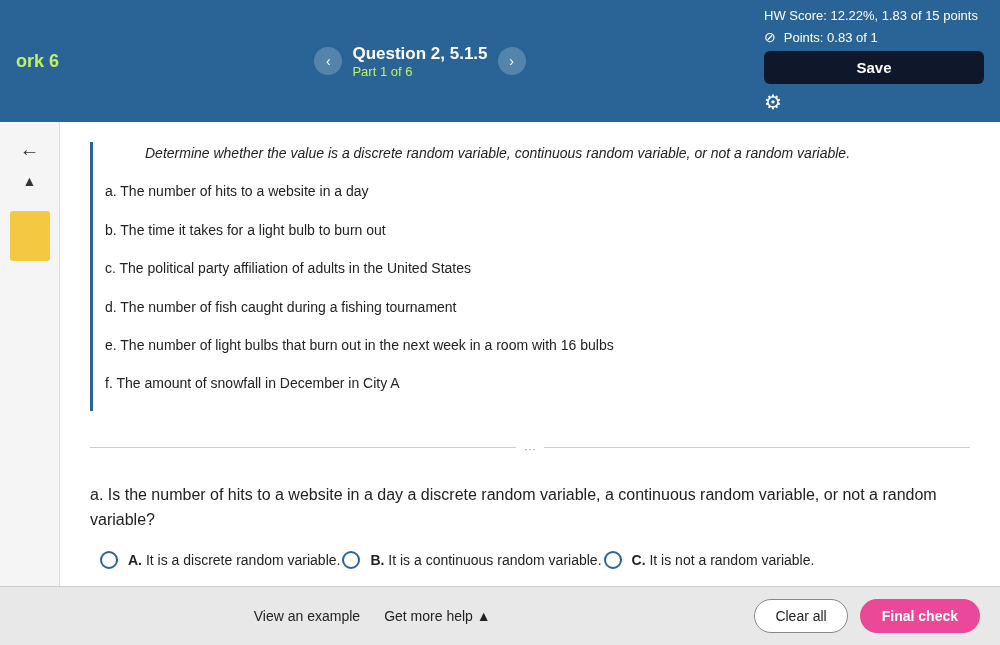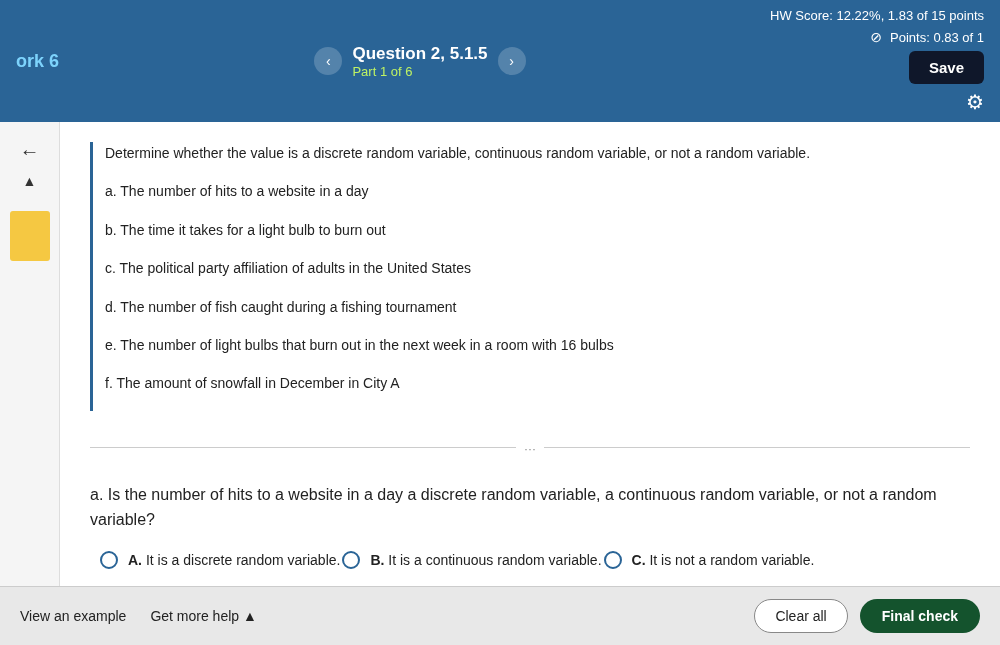--- a/index.html
+++ b/index.html
@@ -17,21 +17,21 @@
     .header {
       background: #2a6496;
       color: white;
       display: flex;
       align-items: center;
       padding: 8px 16px;
       min-height: 64px;
       gap: 16px;
     }
     .header-left {
-      color: #7dd3fc;
+      color: #bef264;
       font-size: 18px;
       font-weight: bold;
       min-width: 60px;
     }
     .header-center {
       flex: 1;
       display: flex;
       flex-direction: column;
       align-items: center;
       gap: 2px;
@@ -58,21 +58,20 @@
       color: white;
       font-size: 14px;
       cursor: pointer;
       display: flex;
       align-items: center;
       justify-content: center;
     }
     .header-right {
       display: flex;
       flex-direction: column;
-      align-items: flex-end;
       gap: 6px;
       min-width: 220px;
     }
     .hw-score {
       font-size: 13px;
     }
     .points-row {
       display: flex;
       align-items: center;
       gap: 8px;
@@ -141,21 +140,23 @@
 
     .problem-text {
       font-size: 14px;
       color: #222;
       line-height: 1.6;
       border-left: 3px solid #2a6496;
       padding-left: 12px;
       margin-bottom: 20px;
     }
     .problem-text .problem-intro {
+      font-style: italic;
       margin-bottom: 4px;
+      margin-left: 40px;
     }
     .problem-text .problem-item {
       margin: 16px 0;
     }
 
     .divider {
       border: none;
       border-top: 1px solid #ccc;
       margin: 16px 0;
       position: relative;
@@ -212,20 +213,21 @@
       display: flex;
       align-items: center;
       padding: 12px 20px;
       gap: 30px;
       min-height: 58px;
     }
     .footer-left {
       display: flex;
       gap: 24px;
       flex: 1;
+      justify-content: center;
     }
     .footer-link {
       font-size: 14px;
       color: #222;
       cursor: pointer;
       text-decoration: none;
     }
     .footer-right {
       display: flex;
       gap: 12px;
@@ -234,21 +236,21 @@
     .clear-all-btn {
       background: white;
       border: 1.5px solid #888;
       border-radius: 20px;
       padding: 8px 20px;
       font-size: 14px;
       cursor: pointer;
       color: #222;
     }
     .final-check-btn {
-      background: #14532d;
+      background: #ec4899;
       border: none;
       border-radius: 20px;
       padding: 9px 22px;
       font-size: 14px;
       font-weight: bold;
       color: white;
       cursor: pointer;
     }
   </style>
 </head>

